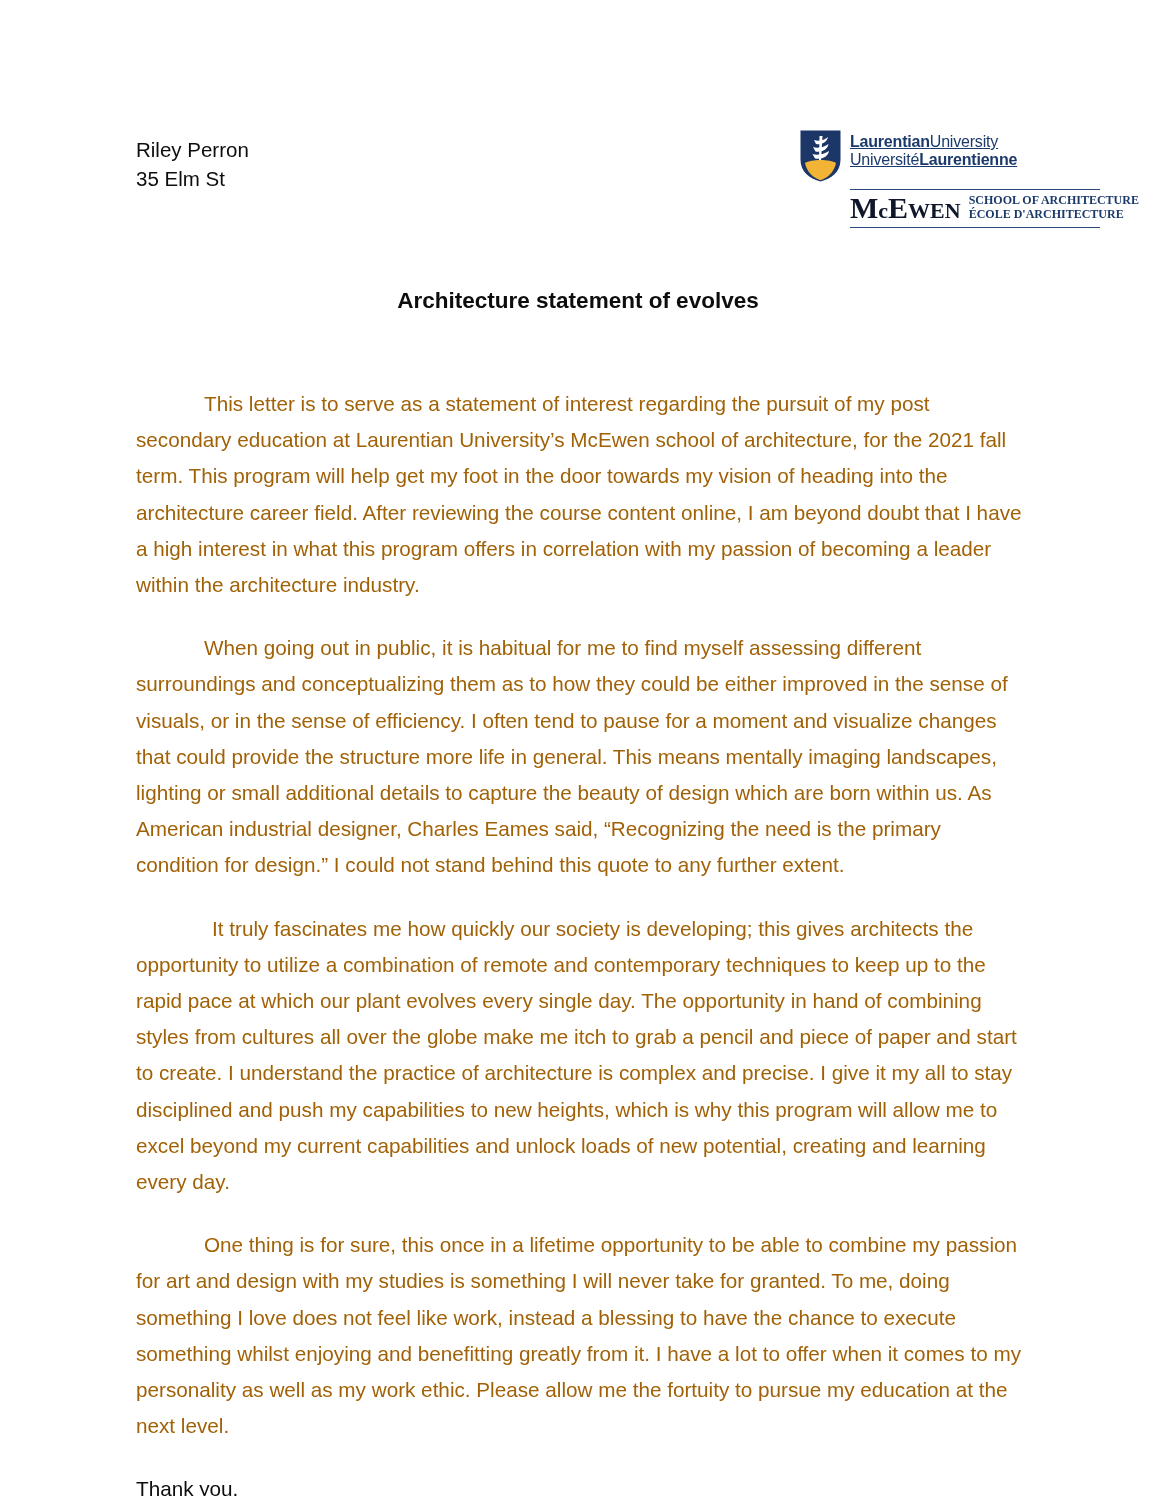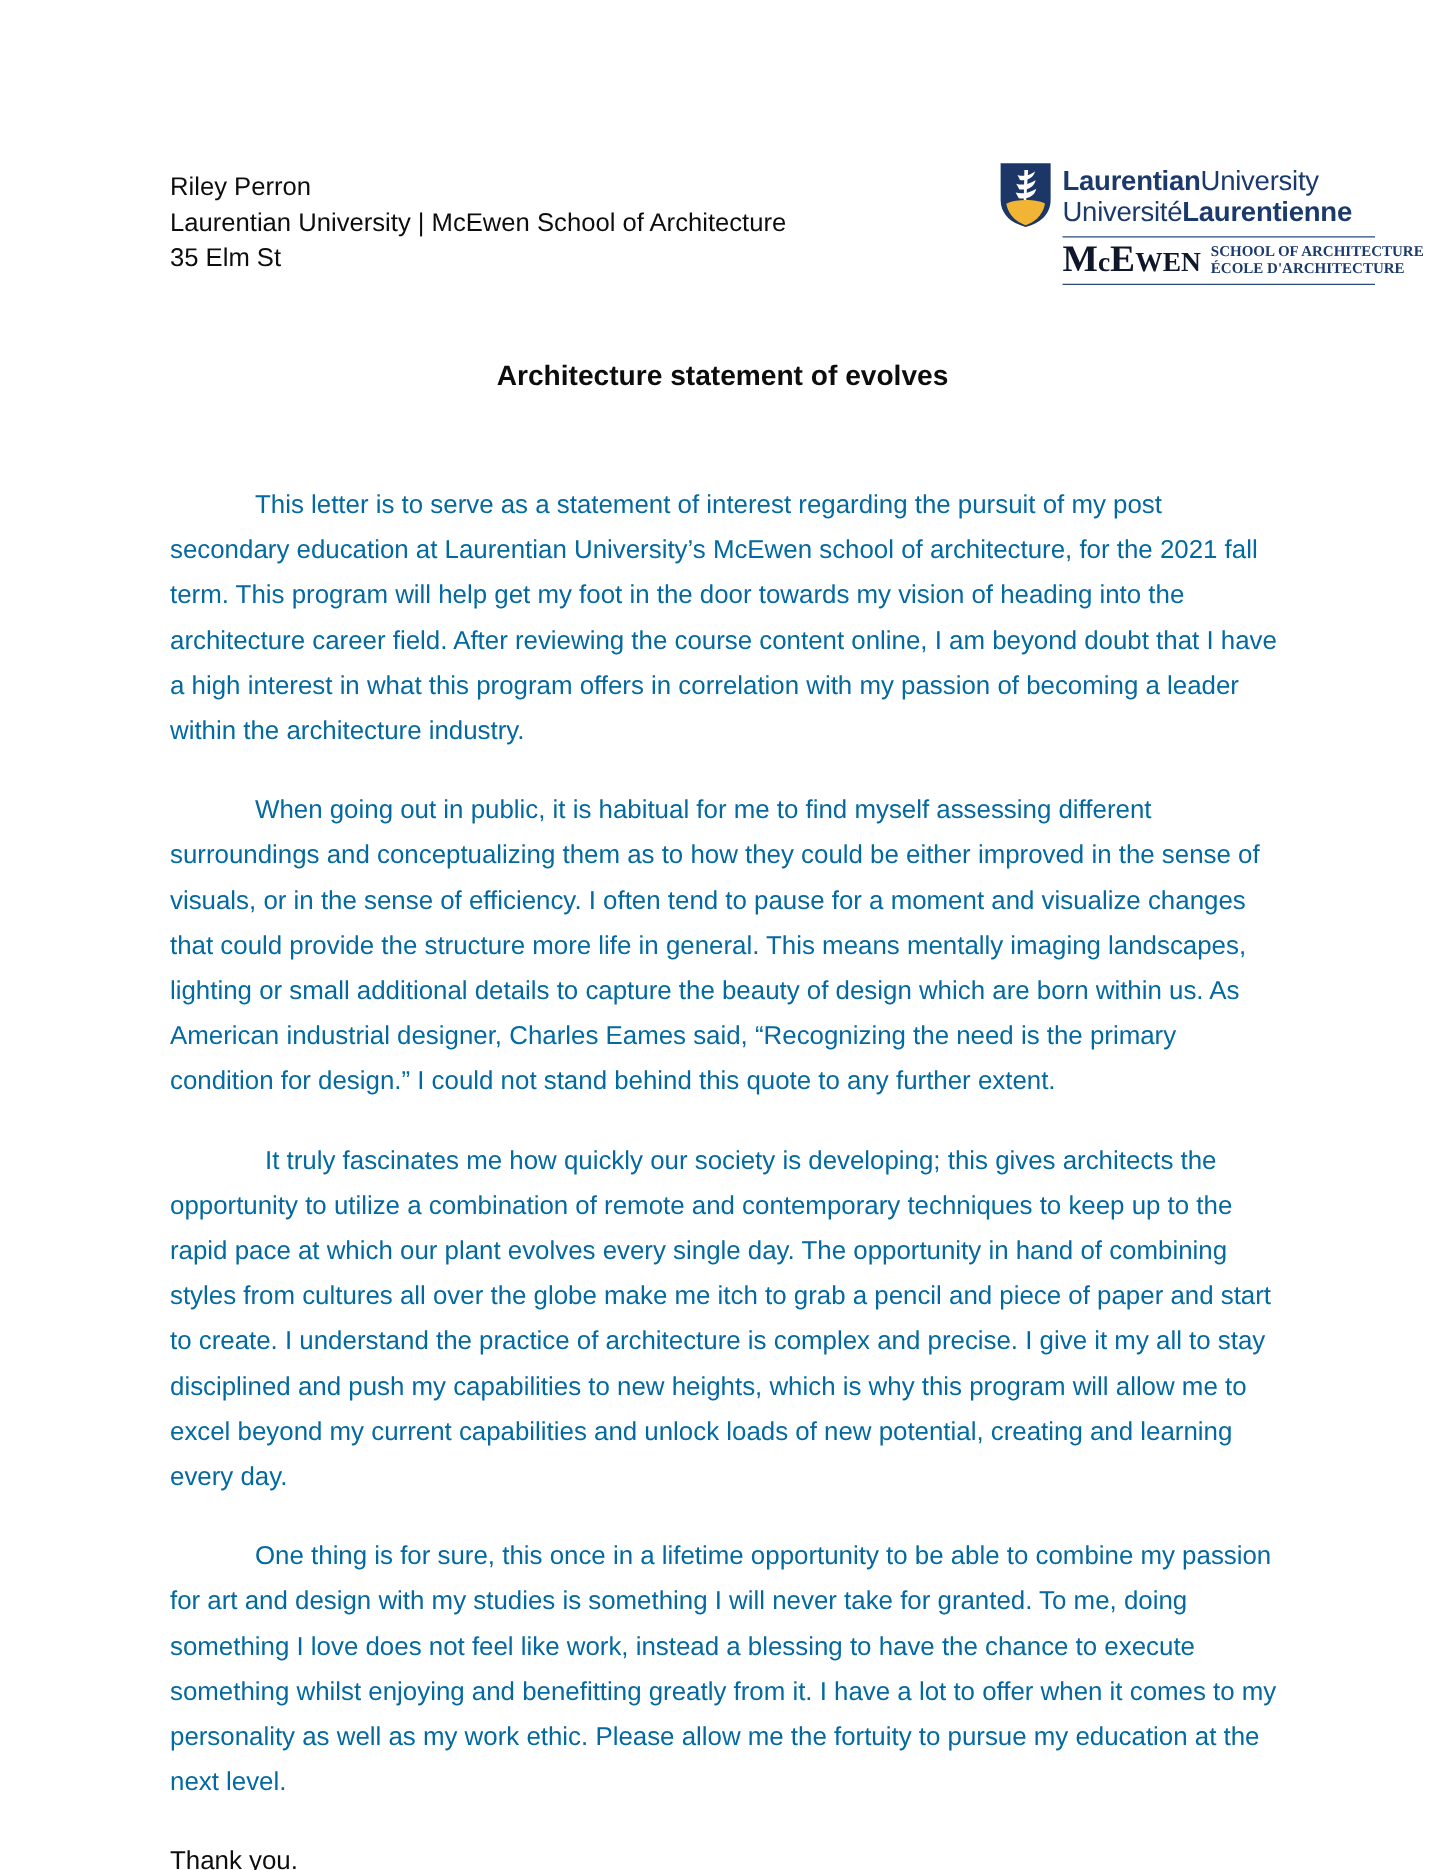--- a/index.html
+++ b/index.html
@@ -52,23 +52,24 @@
     height: 52px;
     position: relative;
   }
   .shield svg { display: block; }
   .univ-names {
     padding-top: 3px;
     line-height: 1.12;
     color: #1b3a6b;
   }
   .univ-line-1, .univ-line-2 {
-    font-size: 22px;
+    font-size: 16px;
     letter-spacing: -0.2px;
     white-space: nowrap;
+    text-decoration: underline;
   }
   .wt-bold { font-weight: 700; }
   .wt-light { font-weight: 400; }
 
   .mcewen-block {
     margin-top: 7px;
     margin-left: 50px;
     border-top: 1.6px solid #2a4a7c;
     border-bottom: 1.6px solid #2a4a7c;
     padding: 3px 0 4px 0;
@@ -109,21 +110,21 @@
   .body-copy {
     position: absolute;
     left: 136px;
     top: 386px;
     width: 889px;
   }
   .para {
     margin: 0 0 27px 0;
     font-size: 20.7px;
     line-height: 36.2px;
-    color: #0369a1;
+    color: #a16207;
     text-align: left;
     text-indent: 68px;
   }
   .para.extra-indent { text-indent: 76px; }
   .closing {
     margin: 0 0 27px 0;
     font-size: 20.7px;
     line-height: 36.2px;
     color: #0d0d0d;
     text-indent: 0;
@@ -131,21 +132,20 @@
 </style>
 </head>
 <body>
 
 <div class="page">
 
   <div class="header">
 
     <div class="sender-block">
       <span class="sender-line">Riley Perron</span>
-      <span class="sender-line">Laurentian University | McEwen School of Architecture</span>
       <span class="sender-line">35 Elm St</span>
     </div>
 
     <div class="logo-lockup">
       <div class="logo-top">
         <span class="shield">
           <svg width="41" height="52" viewBox="0 0 41 52" aria-hidden="true">
             <path d="M0.5 0.5 H40.5 V30 C40.5 42 31 49 20.5 51.5 C10 49 0.5 42 0.5 30 Z" fill="#1c3668"></path>
             <path d="M5 33 C11 29 30 29 36 33 C34 43 27 48 20.5 50.2 C14 48 7 43 5 33 Z" fill="#f1b434"></path>
             <path d="M14 10 C20 12 26 9 28 7 C27 12 22 15 16 14 Z" fill="#ffffff"></path>

